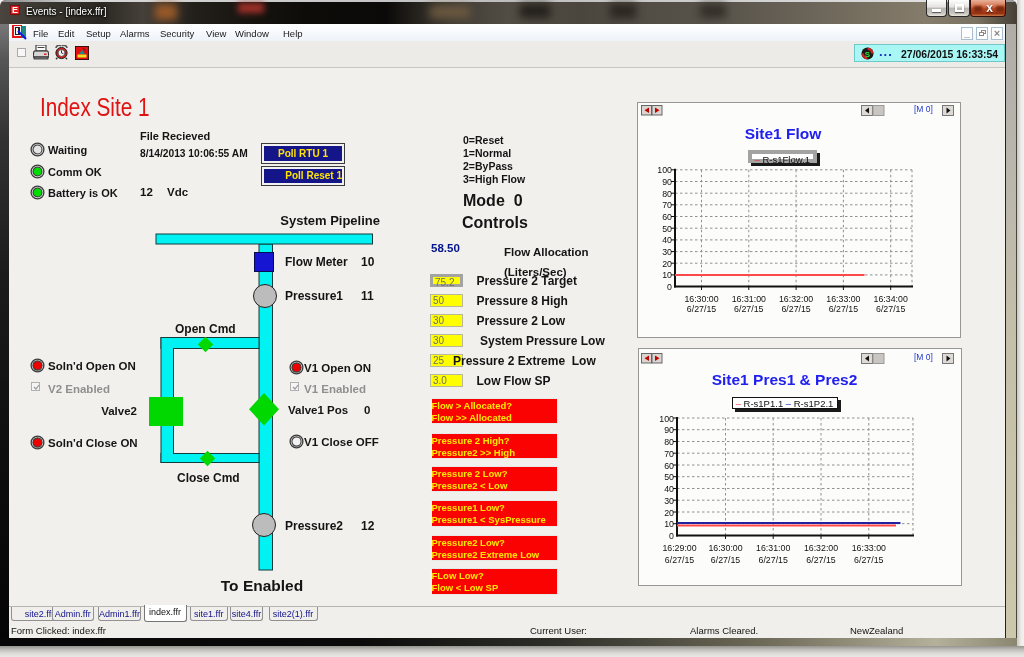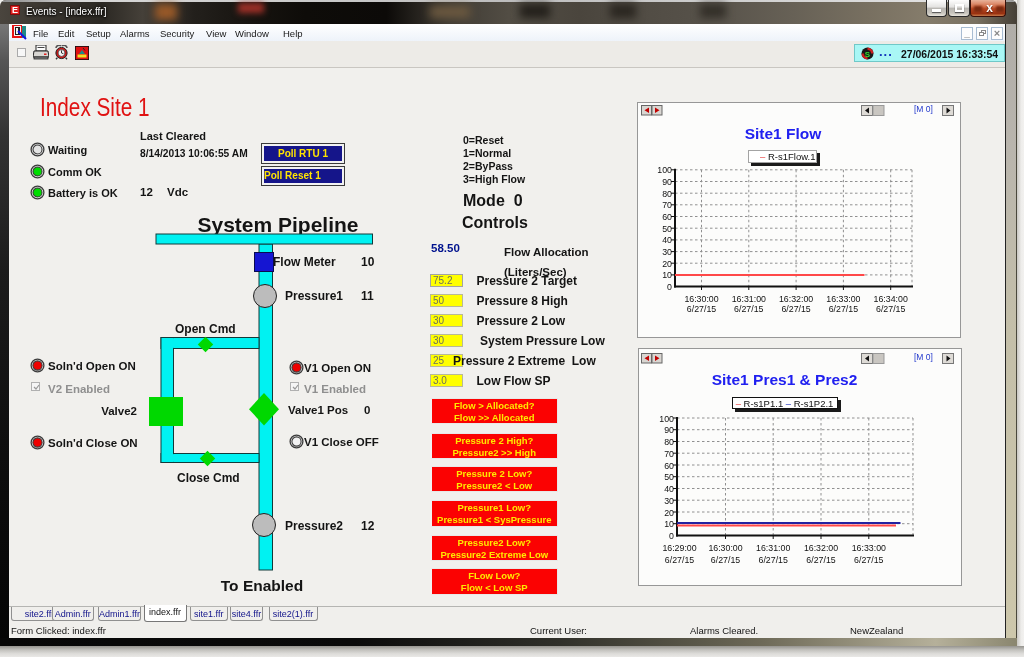--- a/index.html
+++ b/index.html
@@ -1,21 +1,21 @@
 <!DOCTYPE html>
 <html><head><meta charset="utf-8">
 <style>
 *{margin:0;padding:0;box-sizing:border-box}
 html,body{width:1024px;height:657px;overflow:hidden;background:#f2f1ef}
 body{font-family:"Liberation Sans",sans-serif;position:relative}
 .a{position:absolute}
 .lbl{position:absolute;font-weight:bold;font-size:12px;color:#141414;white-space:nowrap}
 .s11{font-size:11px}
 .s115{font-size:11.5px}
-.alarm{position:absolute;left:429.5px;width:128.5px;height:26.5px;background:#fb0202;border:1px solid #e8e8e8;border-left:2px solid #f2f2f2;color:#ffe800;font-weight:bold;font-size:9.5px;line-height:12px;text-align:center;padding-top:1px;white-space:nowrap}
+.alarm{position:absolute;left:429.5px;width:128.5px;height:26.5px;background:#fb0202;border:1px solid #e8e8e8;border-left:2px solid #f2f2f2;color:#ffe800;font-weight:bold;font-size:9.5px;line-height:12px;padding-top:1px;white-space:nowrap}
 .tab{position:absolute;top:607px;height:14px;background:#f0efec;border:1px solid #909090;border-top:none;border-radius:0 0 3px 3px;color:#10128a;font-size:9px;text-align:center;padding-top:2px}
 </style></head>
 <body>
 
 <div class="a" id="titlebar" style="left:0;top:0;width:1017px;height:24px;border-radius:6px 6px 0 0;overflow:hidden;background:linear-gradient(90deg,#4a453e 0%,#38342e 5%,#2b2823 10%,#454039 14%,#23201c 19%,#16130f 25%,#0e0c09 30%,#0c0a08 38%,#3e3a33 44%,#524d44 50%,#4a453d 57%,#524d45 64%,#57524a 70%,#676156 78%,#776f60 85%,#857c6b 91%,#797161 96%,#453f36 100%);">
   <div class="a" style="left:0;top:0;width:1017px;height:2px;background:linear-gradient(90deg,#8a8a8a,#d8d8d8 8%,#bdbdbd 50%,#e0e0e0 92%,#9a9a9a)"></div>
   <div class="a" style="left:155px;top:4px;width:22px;height:16px;background:#9a5a28;filter:blur(4px)"></div>
   <div class="a" style="left:238px;top:3px;width:26px;height:10px;background:#a03028;filter:blur(3px)"></div>
   <div class="a" style="left:430px;top:6px;width:40px;height:12px;background:#6e5a40;filter:blur(5px)"></div>
   <div class="a" style="left:520px;top:4px;width:30px;height:14px;background:#23201b;filter:blur(4px)"></div>
@@ -109,21 +109,21 @@
       <text x="6.5" y="9.5" font-size="8" font-weight="bold" fill="#30e030" text-anchor="middle" font-family="Liberation Sans">S</text>
     </svg>
     <div class="a" style="left:24px;top:-1px;color:#1133bb;font-weight:bold;font-size:13px;letter-spacing:1px">...</div>
     <div class="a" style="left:46px;top:2.5px;color:#101010;font-weight:bold;font-size:11.5px;white-space:nowrap;transform:scaleX(0.91);transform-origin:0 0">27/06/2015 16:33:54</div>
   </div>
 </div>
 
 <div class="a" id="canvas" style="left:9px;top:68px;width:996px;height:538px;background:#f1f0ed"></div>
 
 <div class="a" style="left:39.5px;top:93px;font-size:25px;color:#e01212;white-space:nowrap;transform:scaleX(0.83);transform-origin:0 0">Index Site 1</div>
-<div class="lbl s11" style="left:140px;top:129.5px">Last Cleared</div>
+<div class="lbl s11" style="left:140px;top:129.5px">File Recieved</div>
 <div class="lbl s11" style="left:140px;top:146.5px;transform:scaleX(0.93);transform-origin:0 0">8/14/2013 10:06:55 AM</div>
 
 <svg class="a" style="left:30px;top:142px" width="15" height="15">
     <circle cx="7.5" cy="7.5" r="6.4" fill="#efefef" stroke="#3a3a3a" stroke-width="1.3"></circle>
     <circle cx="7.5" cy="7.5" r="4.5" fill="#e4e4e4" stroke="#3a3a3a" stroke-width="1.1"></circle>
   </svg>
 <div class="lbl s11" style="left:48px;top:144px">Waiting</div>
 <svg class="a" style="left:30px;top:163.5px" width="15" height="15">
     <circle cx="7.5" cy="7.5" r="6.4" fill="#efefef" stroke="#3a3a3a" stroke-width="1.3"></circle>
     <circle cx="7.5" cy="7.5" r="4.5" fill="#00dd00" stroke="#3a3a3a" stroke-width="1.1"></circle>
@@ -131,38 +131,38 @@
 <div class="lbl s11" style="left:48px;top:165.5px">Comm OK</div>
 <svg class="a" style="left:30px;top:184.5px" width="15" height="15">
     <circle cx="7.5" cy="7.5" r="6.4" fill="#efefef" stroke="#3a3a3a" stroke-width="1.3"></circle>
     <circle cx="7.5" cy="7.5" r="4.5" fill="#00dd00" stroke="#3a3a3a" stroke-width="1.1"></circle>
   </svg>
 <div class="lbl s11" style="left:48px;top:186.5px">Battery is OK</div>
 <div class="lbl s115" style="left:140px;top:186px">12</div>
 <div class="lbl s115" style="left:167px;top:186px">Vdc</div>
 
 <div class="a" style="left:262px;top:144px;width:82px;height:19px;background:#15158a;border:2px solid #f2f2f2;box-shadow:0 0 0 1px #3a3a3a;color:#ffe400;font-weight:bold;font-size:10px;text-align:center;line-height:15px">Poll RTU 1</div>
-<div class="a" style="left:262px;top:167px;width:82px;height:18px;background:#15158a;border:2px solid #f2f2f2;box-shadow:0 0 0 1px #3a3a3a;color:#ffe400;font-weight:bold;font-size:10px;text-align:left;line-height:14px">Poll Reset 1</div>
-
-<div class="lbl" style="left:168px;top:213px;width:220px;text-align:center;font-size:21px">System Pipeline</div>
+<div class="a" style="left:262px;top:167px;width:82px;height:18px;background:#15158a;border:2px solid #f2f2f2;box-shadow:0 0 0 1px #3a3a3a;color:#ffe400;font-weight:bold;font-size:10px;text-align:right;line-height:14px">Poll Reset 1</div>
+
+<div class="lbl" style="left:160px;top:213px;width:220px;text-align:right;font-size:13px">System Pipeline</div>
 <svg class="a" style="left:140px;top:225px" width="250" height="350" viewBox="0 0 250 350">
   <g fill="#00f2f2" stroke="#123a3a" stroke-width="1">
     <rect x="119" y="19" width="13.5" height="326"></rect>
     <rect x="21" y="112.5" width="98" height="11"></rect>
     <rect x="21" y="228.5" width="98" height="9"></rect>
     <rect x="21" y="112.5" width="12.5" height="125"></rect>
     <rect x="16" y="9" width="216.5" height="10"></rect>
   </g>
   <g fill="#00f2f2" stroke="none">
     <rect x="32.7" y="113.1" width="2" height="9.8"></rect>
     <rect x="32.7" y="229.1" width="2" height="7.8"></rect>
   </g>
 </svg>
 <div class="a" style="left:254px;top:252px;width:20px;height:19.5px;background:#1515d2;border:1px solid #0a0a50"></div>
-<div class="lbl" style="left:273px;top:255px">Flow Meter</div>
+<div class="lbl" style="left:285px;top:255px">Flow Meter</div>
 <div class="lbl" style="left:361px;top:255px">10</div>
 <div class="a" style="left:253px;top:283.5px;width:24px;height:24px;border-radius:50%;background:#bcbcbc;border:1.3px solid #222"></div>
 <div class="lbl" style="left:285px;top:289px">Pressure1</div>
 <div class="lbl" style="left:361px;top:289px">11</div>
 
 <div class="lbl" style="left:175px;top:321.5px">Open Cmd</div>
 <div class="a" style="left:199.5px;top:338.5px;width:11px;height:11px;background:#00d800;transform:rotate(45deg)"></div>
 <div class="a" style="left:202px;top:453px;width:11px;height:11px;background:#00d800;transform:rotate(45deg)"></div>
 <div class="lbl" style="left:177px;top:470.5px">Close Cmd</div>
 
@@ -211,21 +211,21 @@
 <div class="lbl" style="left:285px;top:518.5px">Pressure2</div>
 <div class="lbl" style="left:361px;top:518.5px">12</div>
 <div class="lbl" style="left:202px;top:577px;width:120px;text-align:center;font-size:15.5px">To Enabled</div>
 
 <div class="lbl" style="left:463px;top:133.5px;font-size:10.5px;line-height:13.3px">0=Reset<br>1=Normal<br>2=ByPass<br>3=High Flow</div>
 <div class="lbl" style="left:463px;top:192px;font-size:16px">Mode&nbsp;&nbsp;0</div>
 <div class="lbl" style="left:462px;top:213.5px;font-size:16px">Controls</div>
 <div class="lbl s115" style="left:431px;top:242px;color:#00128e">58.50</div>
 <div class="lbl s115" style="left:504px;top:242px;line-height:20px">Flow Allocation<br>(Liters/Sec)</div>
 
-<div class="a" style="left:430px;top:273.5px;width:33px;height:13.5px;background:#ffff00;border:1px solid #a3a3a3;font-size:10px;color:#70705a;padding:0.5px 0 0 2px">75.2</div>
+<div class="a" style="left:430px;top:273.5px;width:33px;height:13.5px;background:#ffff00;border:3px solid #a3a3a3;font-size:10px;color:#70705a;padding:0.5px 0 0 2px">75.2</div>
 <div class="lbl" style="left:476.5px;top:274.3px">Pressure 2 Target</div>
 <div class="a" style="left:430px;top:293.5px;width:33px;height:13.5px;background:#ffff00;border:1px solid #b8b89a;font-size:10px;color:#70705a;padding:0.5px 0 0 2px">50</div>
 <div class="lbl" style="left:476.5px;top:294.3px">Pressure 8 High</div>
 <div class="a" style="left:430px;top:313.5px;width:33px;height:13.5px;background:#ffff00;border:1px solid #b8b89a;font-size:10px;color:#70705a;padding:0.5px 0 0 2px">30</div>
 <div class="lbl" style="left:476.5px;top:314.3px">Pressure 2 Low</div>
 <div class="a" style="left:430px;top:333.5px;width:33px;height:13.5px;background:#ffff00;border:1px solid #b8b89a;font-size:10px;color:#70705a;padding:0.5px 0 0 2px">30</div>
 <div class="lbl" style="left:480px;top:334.3px">System Pressure Low</div>
 <div class="a" style="left:430px;top:353.5px;width:33px;height:13.5px;background:#ffff00;border:1px solid #b8b89a;font-size:10px;color:#70705a;padding:0.5px 0 0 2px">25</div>
 <div class="lbl" style="left:453px;top:354.3px">Pressure 2 Extreme&nbsp; Low</div>
 <div class="a" style="left:430px;top:373.5px;width:33px;height:13.5px;background:#ffff00;border:1px solid #b8b89a;font-size:10px;color:#70705a;padding:0.5px 0 0 2px">3.0</div>
@@ -249,21 +249,21 @@
   <rect x="0.5" y="0.5" width="11" height="10" fill="#dedbd6" stroke="#777"></rect>
   <path d="M8 2.5 L4 5.5 L8 8.5 Z" fill="#111"></path>
   <rect x="12" y="0.5" width="11" height="10" fill="#c9c6c1" stroke="#999"></rect>
 </svg>
 <div class="a" style="left:914px;top:104px;font-size:8.5px;color:#2238cc">[M 0]</div>
 <svg class="a" style="left:942px;top:105px" width="12" height="11" viewBox="0 0 12 11">
   <rect x="0.5" y="0.5" width="11" height="10" fill="#dedbd6" stroke="#777"></rect>
   <path d="M4.5 2.5 L8.5 5.5 L4.5 8.5 Z" fill="#111"></path>
 </svg>
 <div class="a" style="left:636px;top:124.5px;width:294px;text-align:center;font-weight:bold;font-size:15.5px;color:#2020f0">Site1 Flow</div>
-<div class="a" style="left:748px;top:149.5px;width:68.5px;height:13px;background:#fff;border:1px solid #a3a3a3;box-shadow:3px 3px 0 #1a1a1a;font-size:9.5px;color:#111;text-align:right;line-height:12px"><span style="color:#e84040">–</span> R-s1Flow.1</div>
+<div class="a" style="left:748px;top:149.5px;width:68.5px;height:13px;background:#fff;border:4px solid #a3a3a3;box-shadow:3px 3px 0 #1a1a1a;font-size:9.5px;color:#111;text-align:center;line-height:12px"><span style="color:#e84040">–</span> R-s1Flow.1</div>
 <svg class="a" style="left:636.5px;top:102px" width="324" height="236" viewBox="0 0 324 236">
   <g stroke="#909090" stroke-width="1" stroke-dasharray="2.5,2.5">
     <line x1="38" y1="67.8" x2="275" y2="67.8"></line>
     <line x1="38" y1="79.5" x2="275" y2="79.5"></line>
     <line x1="38" y1="91.2" x2="275" y2="91.2"></line>
     <line x1="38" y1="102.8" x2="275" y2="102.8"></line>
     <line x1="38" y1="114.5" x2="275" y2="114.5"></line>
     <line x1="38" y1="126.2" x2="275" y2="126.2"></line>
     <line x1="38" y1="137.9" x2="275" y2="137.9"></line>
     <line x1="38" y1="149.6" x2="275" y2="149.6"></line>

